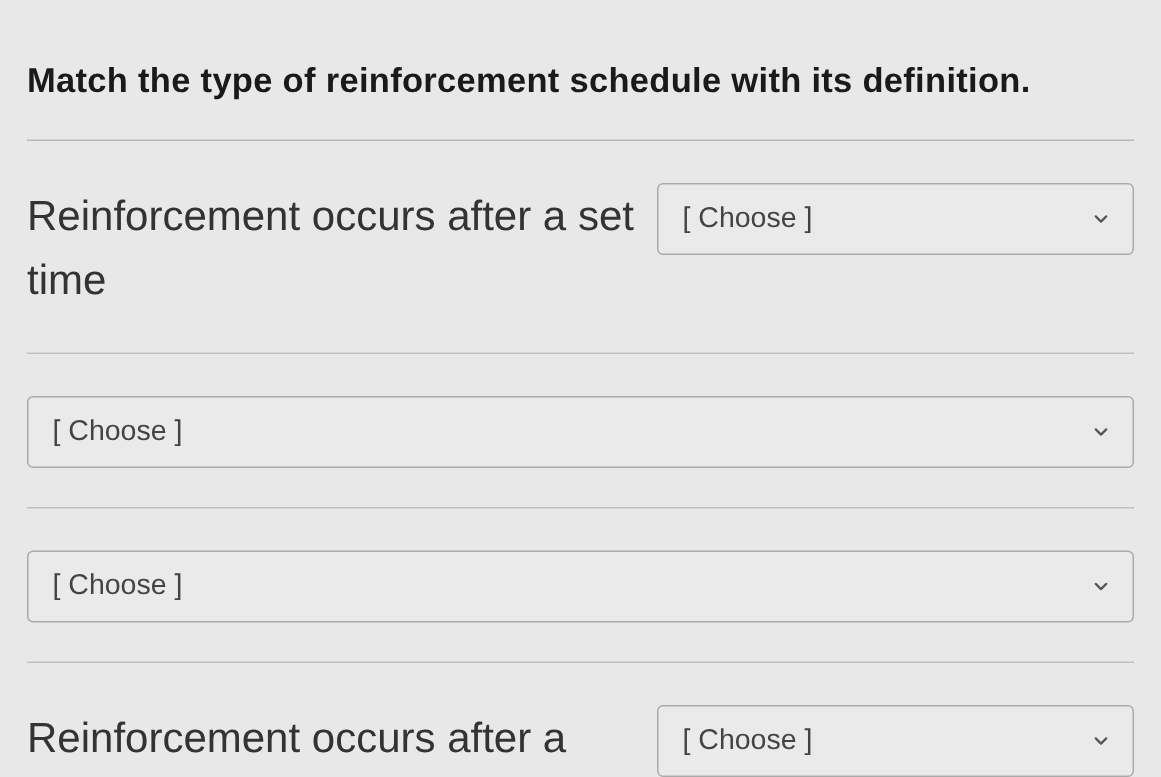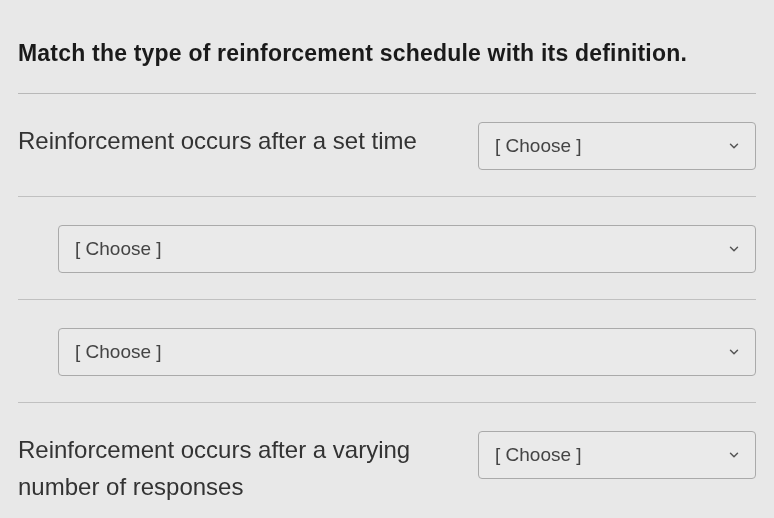--- a/index.html
+++ b/index.html
@@ -30,31 +30,30 @@
       display: flex;
       align-items: flex-start;
       padding: 28px 0 26px 0;
       border-bottom: 1px solid #c0c0c0;
     }
     .match-row:last-child {
       border-bottom: none;
     }
     .match-prompt {
       flex: 0 0 420px;
-      font-size: 24px;
+      font-size: 28px;
       color: #333;
       line-height: 1.55;
       padding-right: 12px;
       font-weight: 400;
     }
     .match-select-wrap {
       flex: 1;
       display: flex;
       align-items: center;
-      margin-left: 40px;
     }
     .match-select {
       position: relative;
       width: 100%;
       background: #eaeaea;
       border: 1px solid #aaa;
       border-radius: 4px;
       padding: 12px 40px 12px 16px;
       font-size: 19px;
       color: #444;

